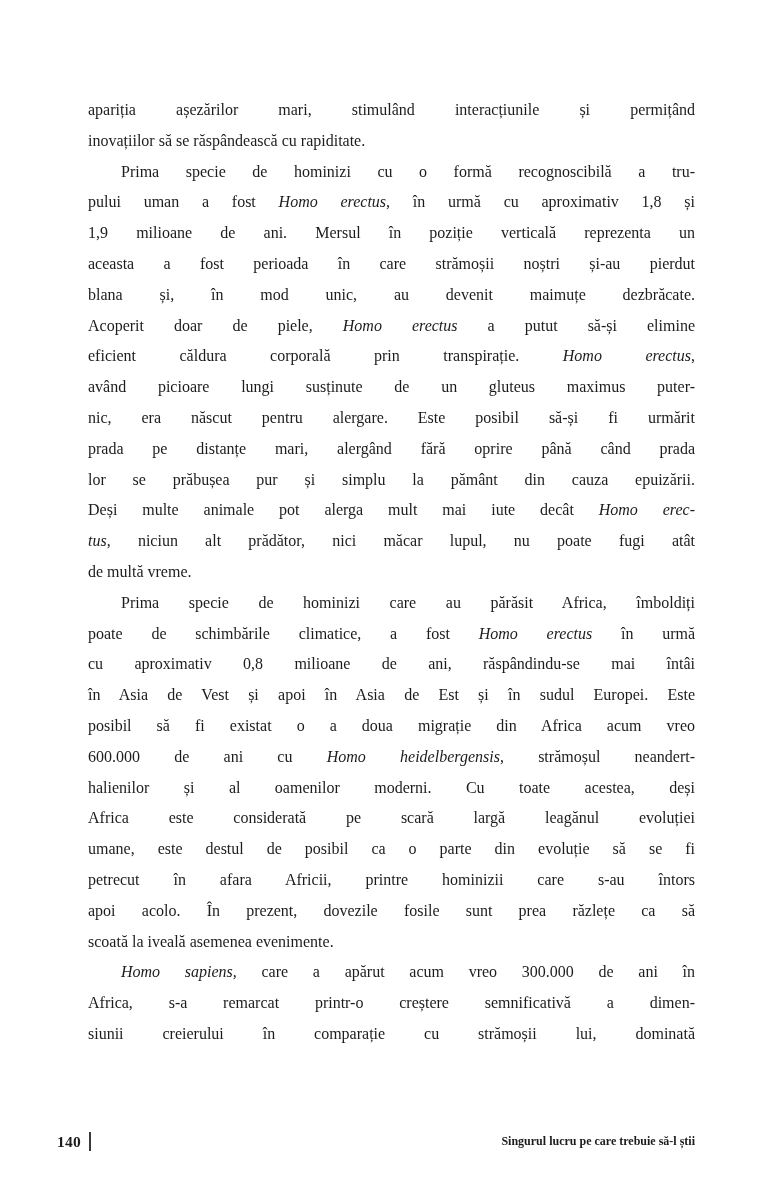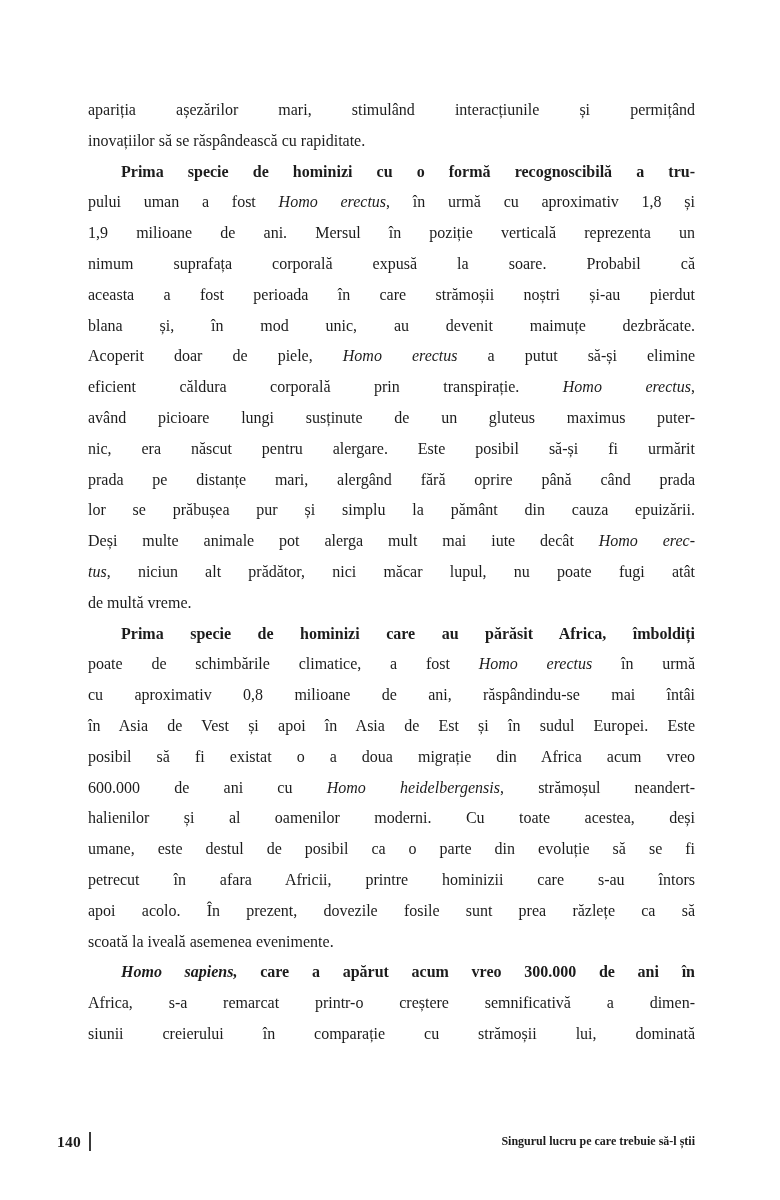--- a/index.html
+++ b/index.html
@@ -20,21 +20,21 @@
     font-size: 16px;
     line-height: 30.8px;
   }
   .line {
     text-align: justify;
     text-align-last: justify;
     text-justify: inter-word;
     white-space: normal;
   }
   .line.end { text-align-last: left; }
-  .line.indent { text-indent: 33px; font-weight: bold; }
+  .line.indent { text-indent: 33px; }
   em { font-style: italic; }
   .footer {
     position: absolute;
     left: 57px;
     width: 638px;
     top: 1132px;
     display: flex;
     justify-content: space-between;
     align-items: center;
     text-align: right;
@@ -52,39 +52,39 @@
 </style>
 </head>
 <body>
 
 <div class="text-block">
     <div class="line"><span>apariția așezărilor mari, stimulând interacțiunile și permițând</span></div>
     <div class="line end"><span>inovațiilor să se răspândească cu rapiditate.</span></div>
     <div class="line indent"><span>Prima specie de hominizi cu o formă recognoscibilă a tru-</span></div>
     <div class="line"><span>pului uman a fost </span><em>Homo erectus</em><span>, în urmă cu aproximativ 1,8 și</span></div>
     <div class="line"><span>1,9 milioane de ani. Mersul în poziție verticală reprezenta un</span></div>
-    <div class="line"><span>nimum suprafața corporală expusă la soare. Probabil că</span></div>
     <div class="line"><span>aceasta a fost perioada în care strămoșii noștri și-au pierdut</span></div>
     <div class="line"><span>blana și, în mod unic, au devenit maimuțe dezbrăcate.</span></div>
     <div class="line"><span>Acoperit doar de piele, </span><em>Homo erectus</em><span> a putut să-și elimine</span></div>
     <div class="line"><span>eficient căldura corporală prin transpirație. </span><em>Homo erectus</em><span>,</span></div>
     <div class="line"><span>având picioare lungi susținute de un gluteus maximus puter-</span></div>
     <div class="line"><span>nic, era născut pentru alergare. Este posibil să-și fi urmărit</span></div>
     <div class="line"><span>prada pe distanțe mari, alergând fără oprire până când prada</span></div>
     <div class="line"><span>lor se prăbușea pur și simplu la pământ din cauza epuizării.</span></div>
     <div class="line"><span>Deși multe animale pot alerga mult mai iute decât </span><em>Homo erec-</em></div>
     <div class="line"><em>tus</em><span>, niciun alt prădător, nici măcar lupul, nu poate fugi atât</span></div>
     <div class="line end"><span>de multă vreme.</span></div>
     <div class="line indent"><span>Prima specie de hominizi care au părăsit Africa, îmboldiți</span></div>
     <div class="line"><span>poate de schimbările climatice, a fost </span><em>Homo erectus</em><span> în urmă</span></div>
     <div class="line"><span>cu aproximativ 0,8 milioane de ani, răspândindu-se mai întâi</span></div>
     <div class="line"><span>în Asia de Vest și apoi în Asia de Est și în sudul Europei. Este</span></div>
     <div class="line"><span>posibil să fi existat o a doua migrație din Africa acum vreo</span></div>
     <div class="line"><span>600.000 de ani cu </span><em>Homo heidelbergensis</em><span>, strămoșul neandert-</span></div>
     <div class="line"><span>halienilor și al oamenilor moderni. Cu toate acestea, deși</span></div>
+    <div class="line"><span>Africa este considerată pe scară largă leagănul evoluției</span></div>
     <div class="line"><span>umane, este destul de posibil ca o parte din evoluție să se fi</span></div>
     <div class="line"><span>petrecut în afara Africii, printre hominizii care s-au întors</span></div>
     <div class="line"><span>apoi acolo. În prezent, dovezile fosile sunt prea răzlețe ca să</span></div>
     <div class="line end"><span>scoată la iveală asemenea evenimente.</span></div>
     <div class="line indent"><em>Homo sapiens,</em><span> care a apărut acum vreo 300.000 de ani în</span></div>
     <div class="line"><span>Africa, s-a remarcat printr-o creștere semnificativă a dimen-</span></div>
     <div class="line"><span>siunii creierului în comparație cu strămoșii lui, dominată</span></div>
   </div>
 
 <div class="footer">

